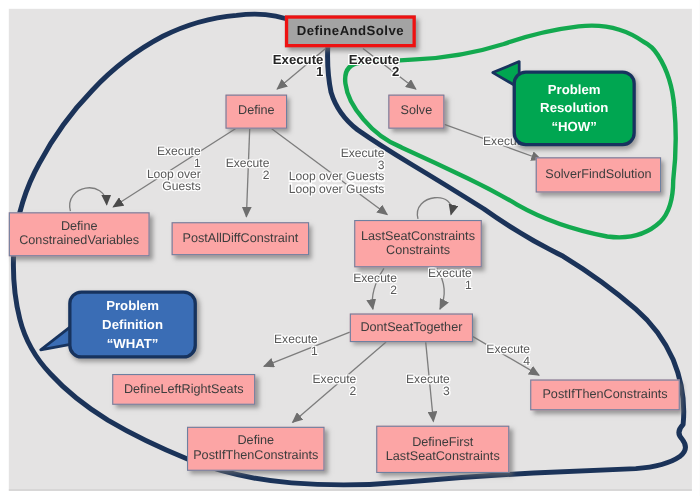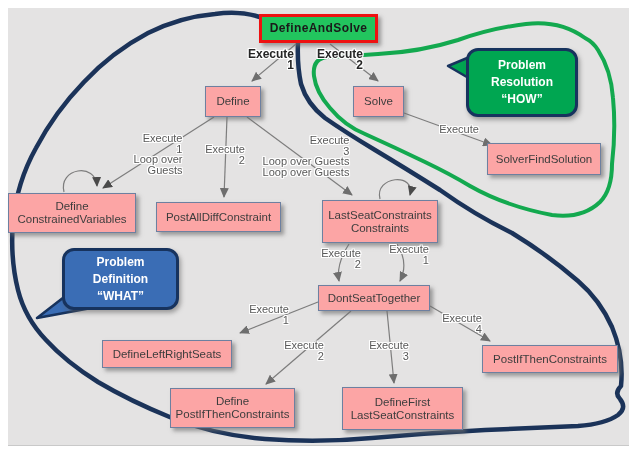--- a/index.html
+++ b/index.html
@@ -9,34 +9,34 @@
           border-bottom:1px solid #c9c9c9;}
   svg.layer{position:absolute;left:0;top:0;width:636px;height:451px;}
   .z1{z-index:1}.z2{z-index:2}
 
   .node{position:absolute;z-index:3;box-sizing:border-box;
         background:#fca5a5;border:1px solid #6d80a0;
         box-shadow:3px 3px 4px rgba(110,110,110,0.65);
         display:flex;flex-direction:column;align-items:center;justify-content:center;
         font-size:11.5px;color:#3d3d3d;text-align:center;line-height:13px;}
   .node span{display:block;}
-  .root-node{background:#22c55e;border:3px solid #ee1111;font-weight:bold;color:#1a1a1a;
+  .root-node{background:#a3a3a3;border:3px solid #ee1111;font-weight:bold;color:#1a1a1a;
         font-size:12px;letter-spacing:.4px;}
 
   .elbl{position:absolute;z-index:4;transform:translateX(-50%);text-align:right;
         font-size:11px;line-height:10.5px;color:#595959;white-space:nowrap;
         text-shadow:1px 0 0 #fff,-1px 0 0 #fff,0 1px 0 #fff,0 -1px 0 #fff,
                     1px 1px 0 #fff,-1px -1px 0 #fff,1px -1px 0 #fff,-1px 1px 0 #fff;}
   .elbl span{display:block;}
   .elbl.bold-lbl{font-weight:bold;color:#262626;font-size:12px;line-height:11px;}
 
   .callout{position:absolute;z-index:5;box-sizing:border-box;border:3px solid #17335e;
         border-radius:12px;color:#ffffff;font-weight:bold;font-size:12px;
         text-align:center;display:flex;flex-direction:column;justify-content:center;
-        line-height:17px;box-shadow:2px 3px 4px rgba(90,90,90,0.5);}
+        line-height:17px;box-shadow:2px 3px 4px rgba(90,90,90,0.5);margin-top:16px;}
   .callout span{display:block;}
   .callout-blue{background:#3a6db5;}
   .callout-green{background:#00a651;}
 </style>
 </head>
 <body>
 
 <div class="stage">
   <div class="canvas"></div>
 

